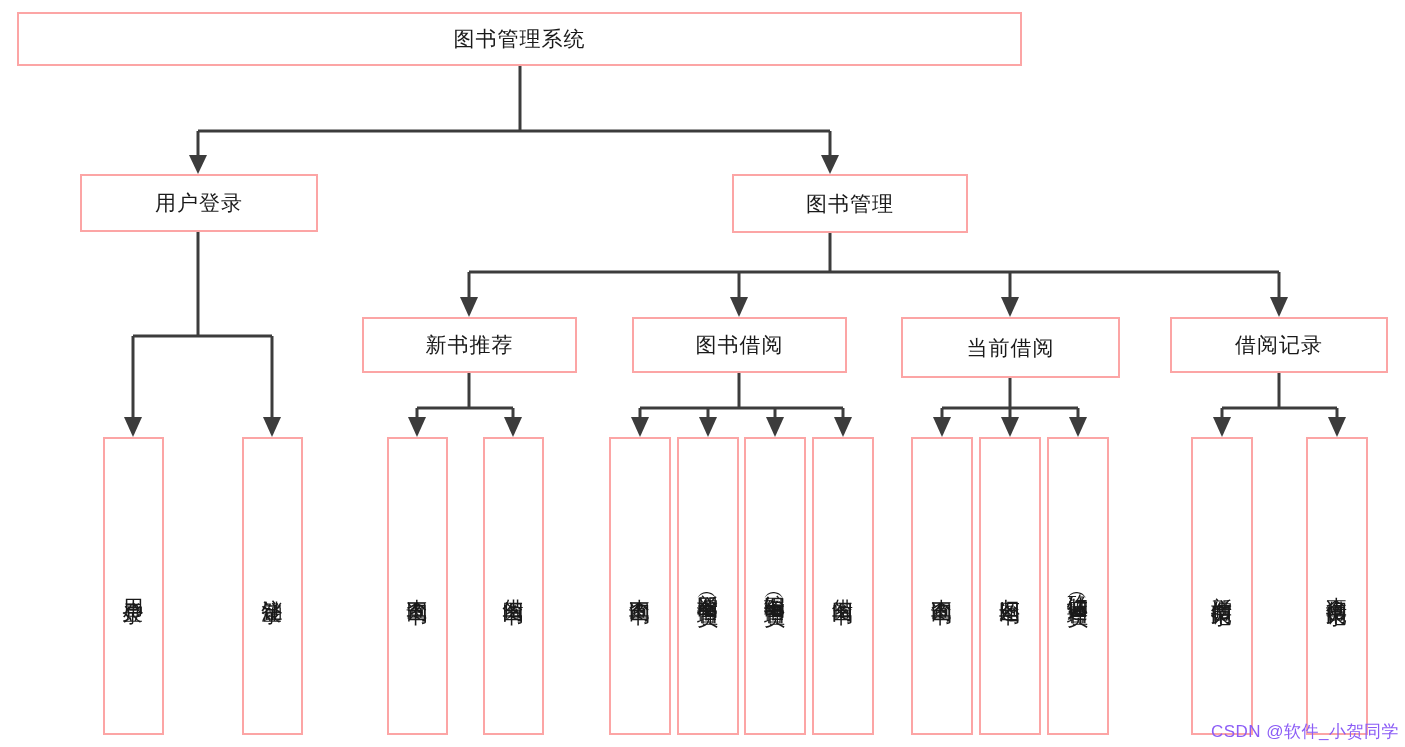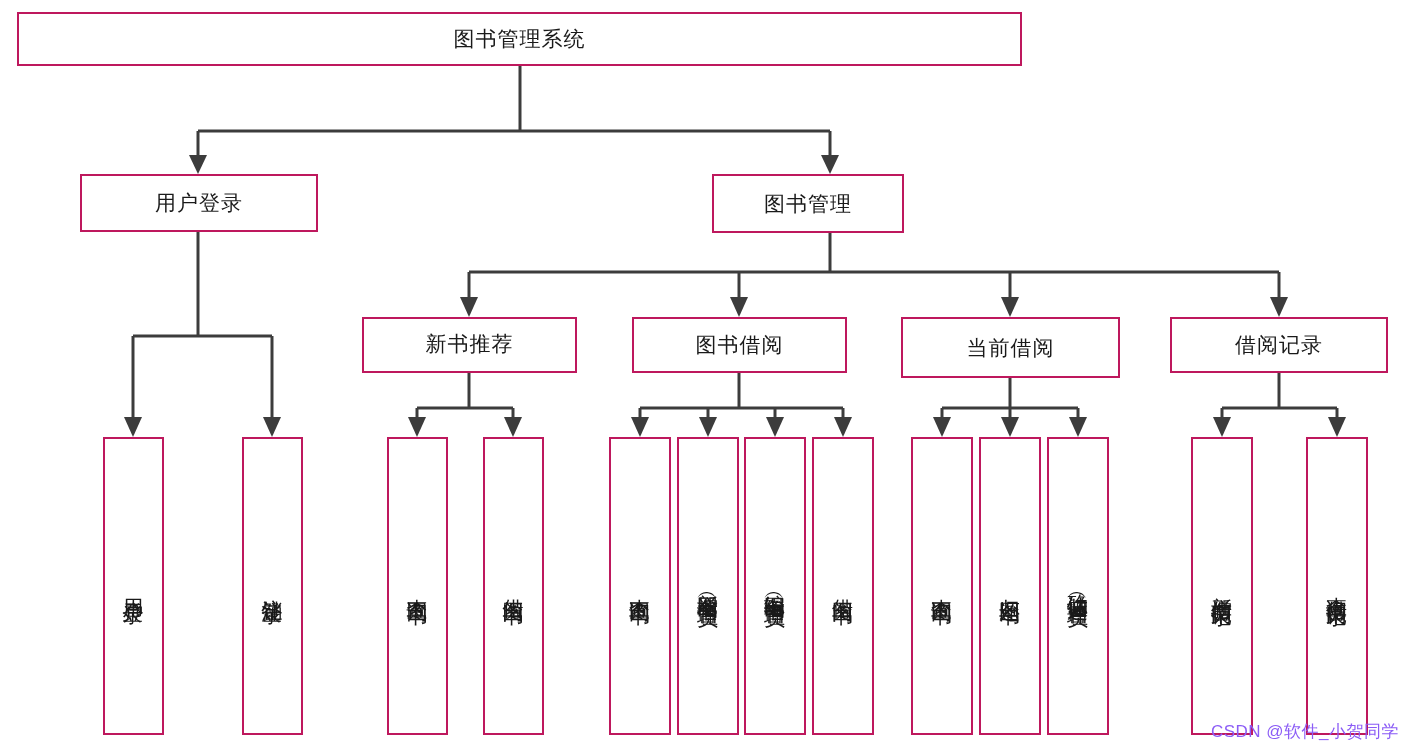--- a/index.html
+++ b/index.html
@@ -11,21 +11,21 @@
     overflow:hidden;
     position:relative;
   }
   #diagram{
     position:absolute;left:0;top:0;width:1405px;height:747px;
   }
   .node{
     position:absolute;
     box-sizing:border-box;
     background:#ffffff;
-    border:2px solid #be185d;
+    border:2px solid #fca5a5;
     display:flex;
     align-items:center;
     justify-content:center;
     color:#1a1a1a;
   }
   .node-h{
     font-size:21px;
     letter-spacing:1px;
     line-height:1.1;
   }
@@ -132,25 +132,25 @@
   </svg>
 
   <div class="node node-h" style="left:17px;top:12px;width:1005px;height:54px;">
     <span>图书管理系统</span>
   </div>
 
   <div class="node node-h" style="left:80px;top:174px;width:238px;height:58px;">
     <span>用户登录</span>
   </div>
 
-  <div class="node node-h" style="left:712px;top:174px;width:192px;height:59px;">
+  <div class="node node-h" style="left:732px;top:174px;width:236px;height:59px;">
     <span>图书管理</span>
   </div>
 
-  <div class="node node-h" style="left:362px;top:317px;width:215px;height:56px;font-family:Liberation Serif, serif;">
+  <div class="node node-h" style="left:362px;top:317px;width:215px;height:56px;">
     <span>新书推荐</span>
   </div>
 
   <div class="node node-h" style="left:632px;top:317px;width:215px;height:56px;text-align:right;">
     <span>图书借阅</span>
   </div>
 
   <div class="node node-h" style="left:901px;top:317px;width:219px;height:61px;">
     <span>当前借阅</span>
   </div>

